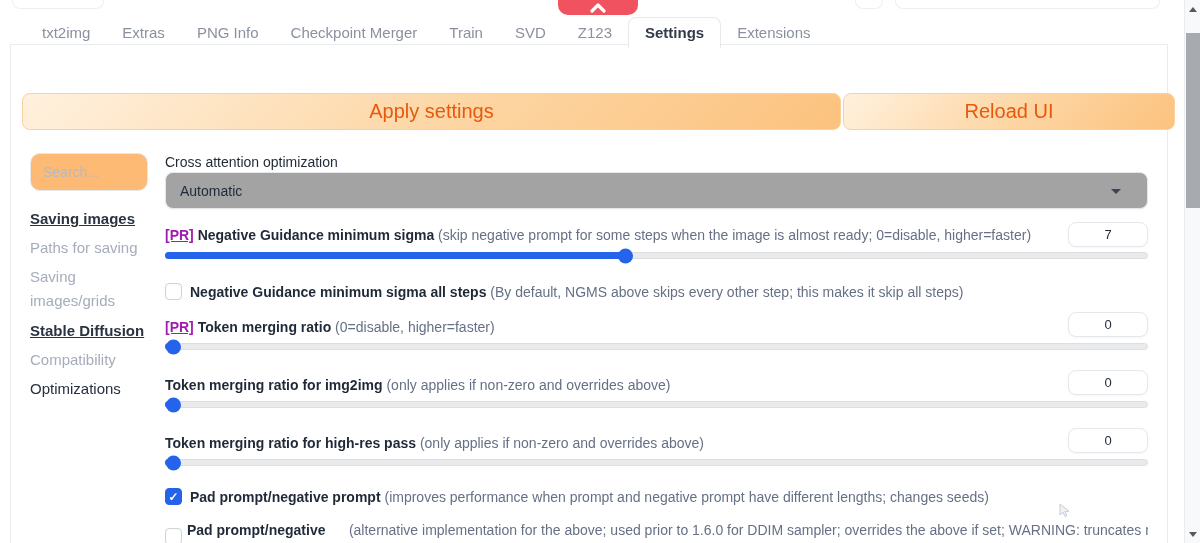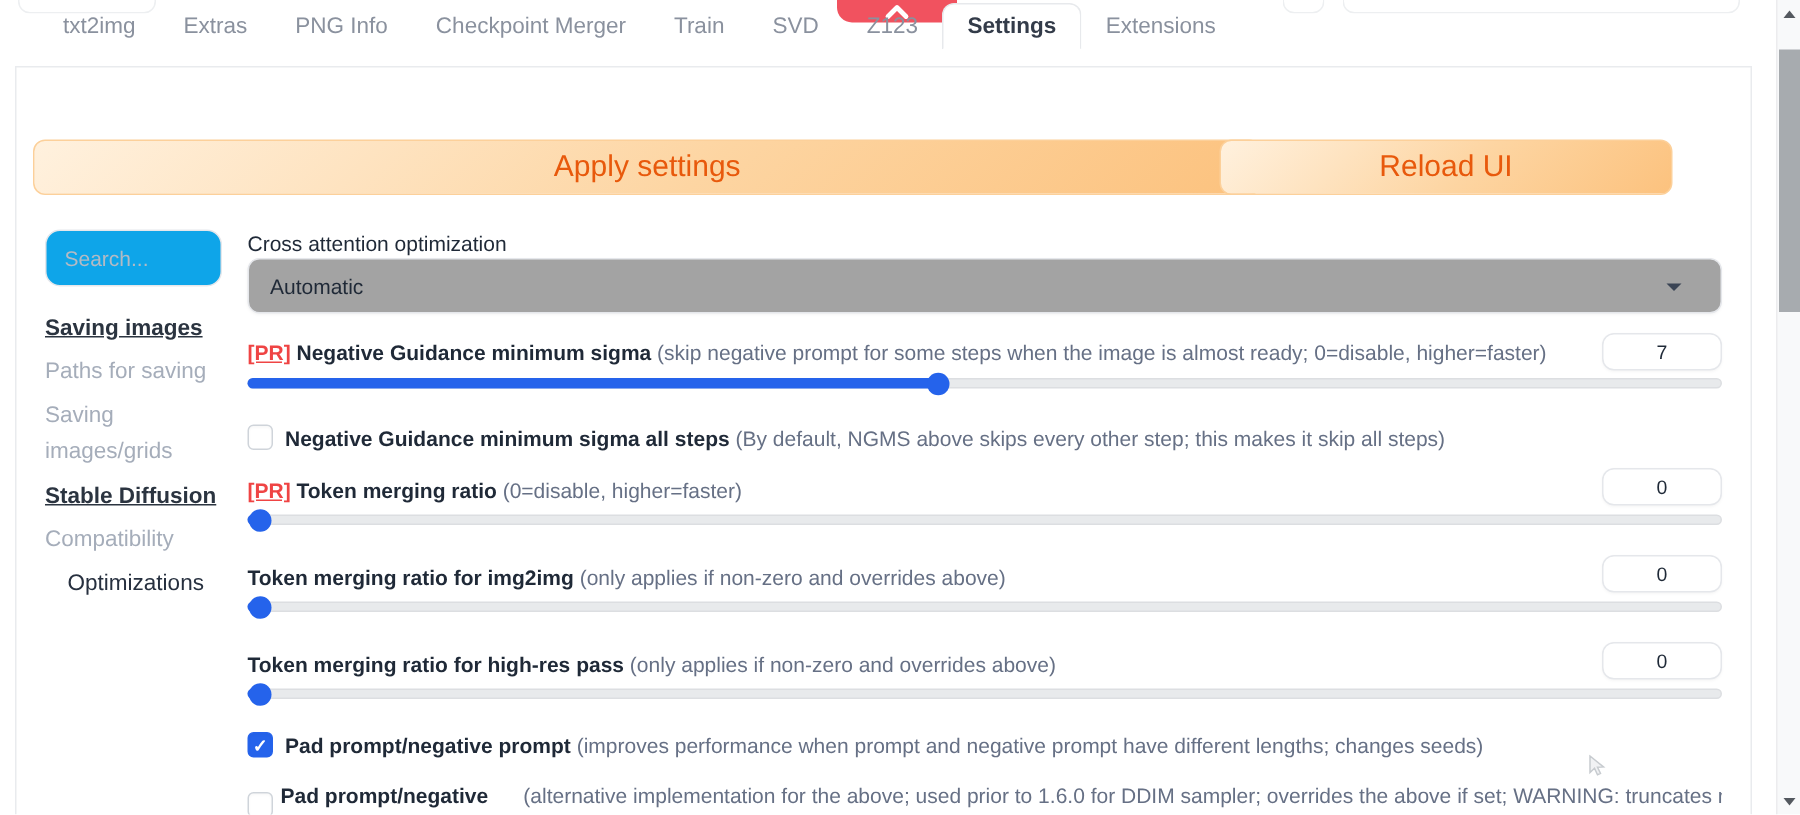--- a/index.html
+++ b/index.html
@@ -8,58 +8,58 @@
   .canvas { position:relative; width:1200px; height:543px; background:#fff; }
 
   
   .frag { position:absolute; top:0; height:9px; border:1px solid #edeff1; border-top:none;
           border-radius:0 0 8px 8px; }
   .badge { position:absolute; left:558px; top:0; width:80px; height:15px; background:#f1525f;
            border-radius:0 0 10px 10px; display:flex; align-items:center; justify-content:center;
            cursor:pointer; }
 
   
-  .tabs { position:absolute; left:10px; top:2px; height:30px; display:flex; padding-left:16px; z-index:2; }
+  .tabs { position:absolute; left:10px; top:17px; height:30px; display:flex; padding-left:16px; z-index:2; }
   .tab { padding:0 16px; font-size:15px; color:#8a919e; display:flex; align-items:center; cursor:pointer; }
   .tab.active { background:#fff; border:1px solid #e7e9ec; border-bottom:1px solid #fff;
                 border-radius:8px 8px 0 0; color:#333b49; font-weight:700; margin-bottom:-1px; }
   .panel { position:absolute; left:10px; top:44px; width:1158px; height:499px; background:#fff;
            border:1px solid #e9ebee; border-bottom:none; }
 
   
   .btn { position:absolute; top:57px; height:37px; border-radius:8px; border:1px solid #fcd09a;
          background:linear-gradient(135deg, #fff1de 0%, #fdd5a2 55%, #fcc27e 100%);
          color:#e8590c; font-weight:400; font-size:20px;
          display:flex; align-items:center; justify-content:center; cursor:pointer;margin-top:36px; }
   .btn-apply { left:22px; width:819px; }
-  .btn-reload { left:813px; width:302px; }
+  .btn-reload { left:843px; width:332px; }
 
   
   .sidebar { position:absolute; left:30px; top:153px; width:121px; }
   .search { width:118px; height:38px; border:1px solid #e5e7eb; border-radius:10px; font-size:14px;
-            padding:0 12px; color:#374151; background:#0ea5e9; outline:none; margin-bottom:10px;
+            padding:0 12px; color:#374151; background:#fdba74; outline:none; margin-bottom:10px;
             font-family:"Liberation Sans", sans-serif; }
   .search::placeholder { color:#b3bac4; }
   .side-item { font-size:15px; line-height:24px; margin-bottom:5px; color:#a5adba; cursor:pointer; }
   .side-section { font-weight:700; color:#2b3440; text-decoration:underline; margin-top:6px; }
-  .side-item.active { color:#27303f;text-align:center; }
+  .side-item.active { color:#27303f; }
 
   
   .content { position:absolute; left:165px; top:0; width:983px; height:543px; }
   .flabel { position:absolute; left:0; font-size:14px; color:#1f2937; line-height:20px; }
   .dropdown { position:absolute; left:0; top:172px; width:983px; height:37px; background:#a3a3a3;
               border:1px solid #e5e7eb; border-radius:8px; box-shadow:0 1px 2px rgba(0,0,0,.04);
               display:flex; align-items:center; padding:0 14px; font-size:14px; color:#1f2937;
               cursor:pointer; }
   .caret { position:absolute; right:26px; top:16px; width:0; height:0;
            border-left:5px solid transparent; border-right:5px solid transparent;
            border-top:5px solid #3a4454; }
 
   .row-label { position:absolute; left:0; font-size:14px; line-height:20px; white-space:nowrap; }
-  .pr { font-weight:700; color:#ef4444; text-decoration:underline;text-align:center; }
+  .pr { font-weight:700; color:#a21caf; text-decoration:underline;text-align:center; }
   .lbl { font-weight:700; color:#1f2937; }
   .hint { color:#667085; }
   .num { position:absolute; left:903px; width:80px; height:25px; border:1px solid #e5e7eb;
          border-radius:8px; text-align:center; font-size:13px; color:#1f2937; background:#fff;
          box-shadow:0 1px 2px rgba(0,0,0,.04); outline:none;
          font-family:"Liberation Sans", sans-serif; }
   .track { position:absolute; left:0; width:983px; height:7px; background:#e8eaec;
            border:1px solid #dcdee1; border-radius:5px; cursor:pointer; }
   .fill { position:absolute; left:-1px; top:-1px; bottom:-1px;
           width:calc((100% - 13px) * var(--pct) + 8px); background:#2563eb; border-radius:5px; }

